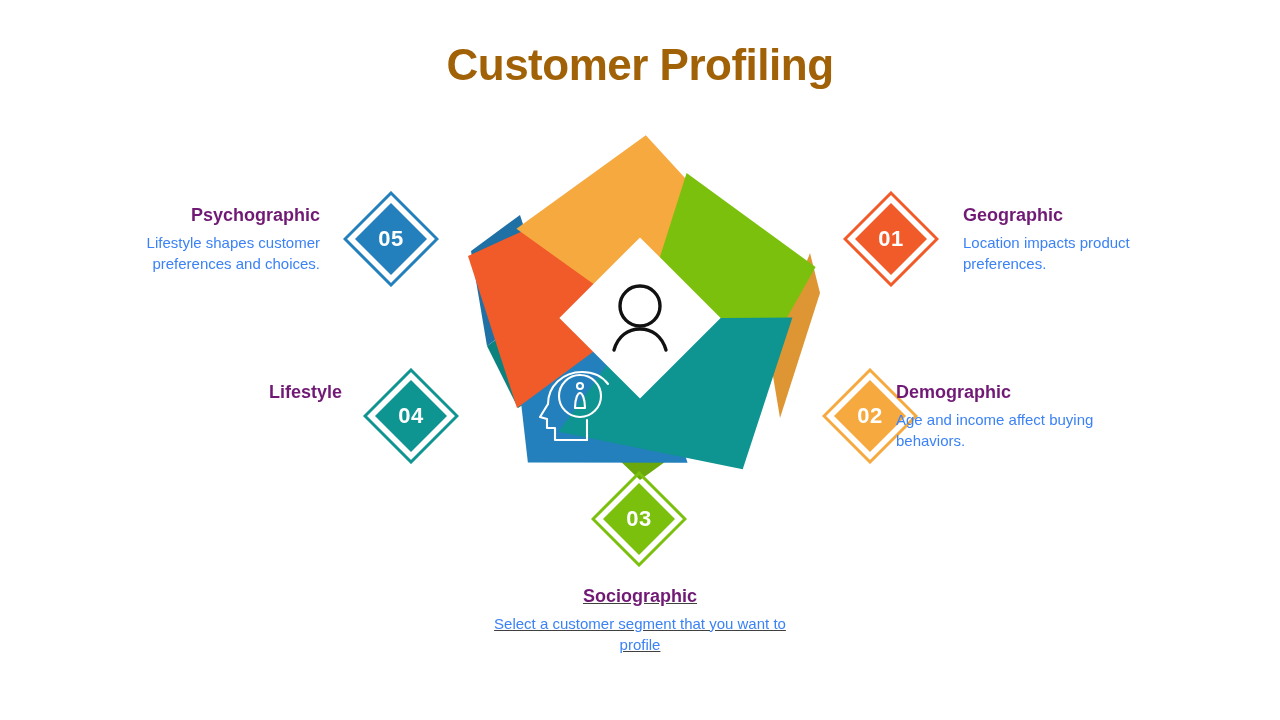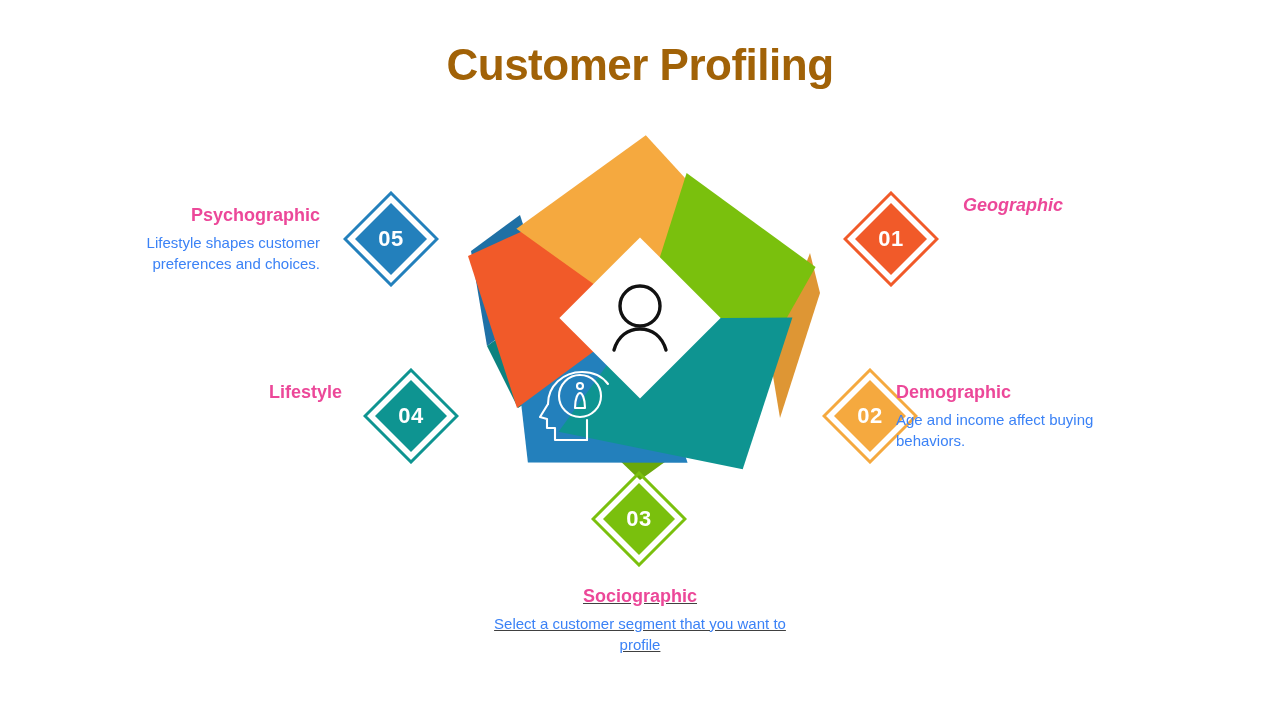--- a/index.html
+++ b/index.html
@@ -46,21 +46,21 @@
     overflow: visible;
   }
 
   
   .label-block {
     position: absolute;
   }
   .label-title {
     font-size: 18px;
     font-weight: bold;
-    color: #ec4899;
+    color: #701a75;
     margin: 0 0 5px 0;
     line-height: 1.2;
   }
   .label-desc {
     font-size: 15px;
     color: #3b82f6;
     line-height: 1.42;
     margin: 0;
   }
 
@@ -88,21 +88,21 @@
     letter-spacing: 0.5px;
   }
 
   
   #badge-01 { left: 843px; top: 191px; }
   #badge-02 { left: 822px; top: 368px; }
   #badge-03 { left: 591px; top: 471px; }
   #badge-04 { left: 363px; top: 368px; }
   #badge-05 { left: 343px; top: 191px; }
 
-  #label-01 { left: 963px; top: 195px; width: 250px; font-style: italic; }
+  #label-01 { left: 963px; top: 205px; width: 250px; }
   #label-02 { left: 896px; top: 382px; width: 250px; }
   #label-03 { left: 490px; top: 586px; width: 300px; }
   #label-04 { left: 110px; top: 382px; width: 232px; }
   #label-05 { left: 80px; top: 205px; width: 240px; }
 </style>
 </head>
 <body>
 
 <div id="page-title">Customer Profiling</div>
 
@@ -244,20 +244,21 @@
 <div class="badge" id="badge-05">
   <svg viewBox="0 0 96 96">
     <polygon points="48,2 94,48 48,94 2,48" fill="none" stroke="#2380bc" stroke-width="3"></polygon>
     <polygon points="48,12 84,48 48,84 12,48" fill="#2380bc"></polygon>
   </svg>
   <span class="badge-num">05</span>
 </div>
 
 <div class="label-block align-left" id="label-01">
   <p class="label-title">Geographic</p>
+  <p class="label-desc">Location impacts product preferences.</p>
 </div>
 
 <div class="label-block align-left" id="label-02">
   <p class="label-title">Demographic</p>
   <p class="label-desc">Age and income affect buying behaviors.</p>
 </div>
 
 <div class="label-block align-center" id="label-03">
   <p class="label-title">Sociographic</p>
   <p class="label-desc">Select a customer segment that you want to profile</p>

